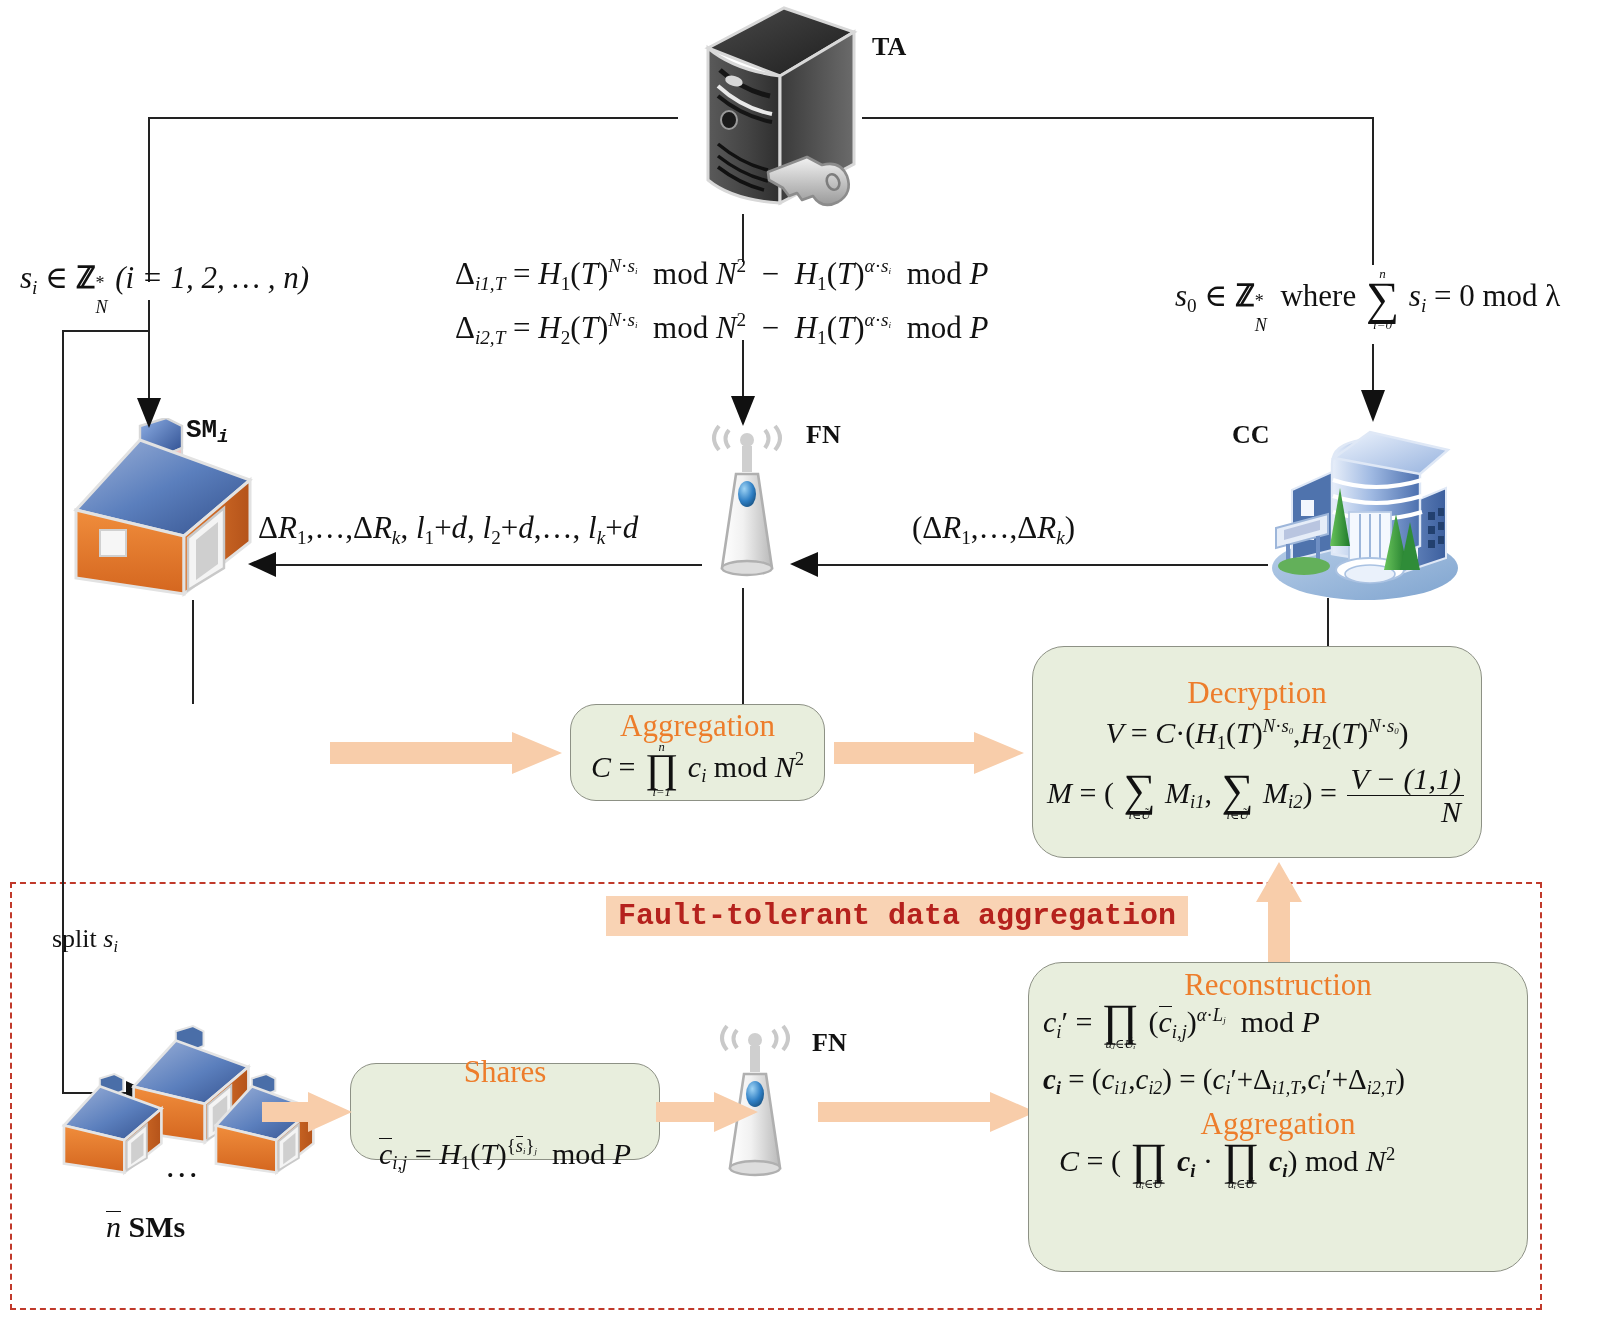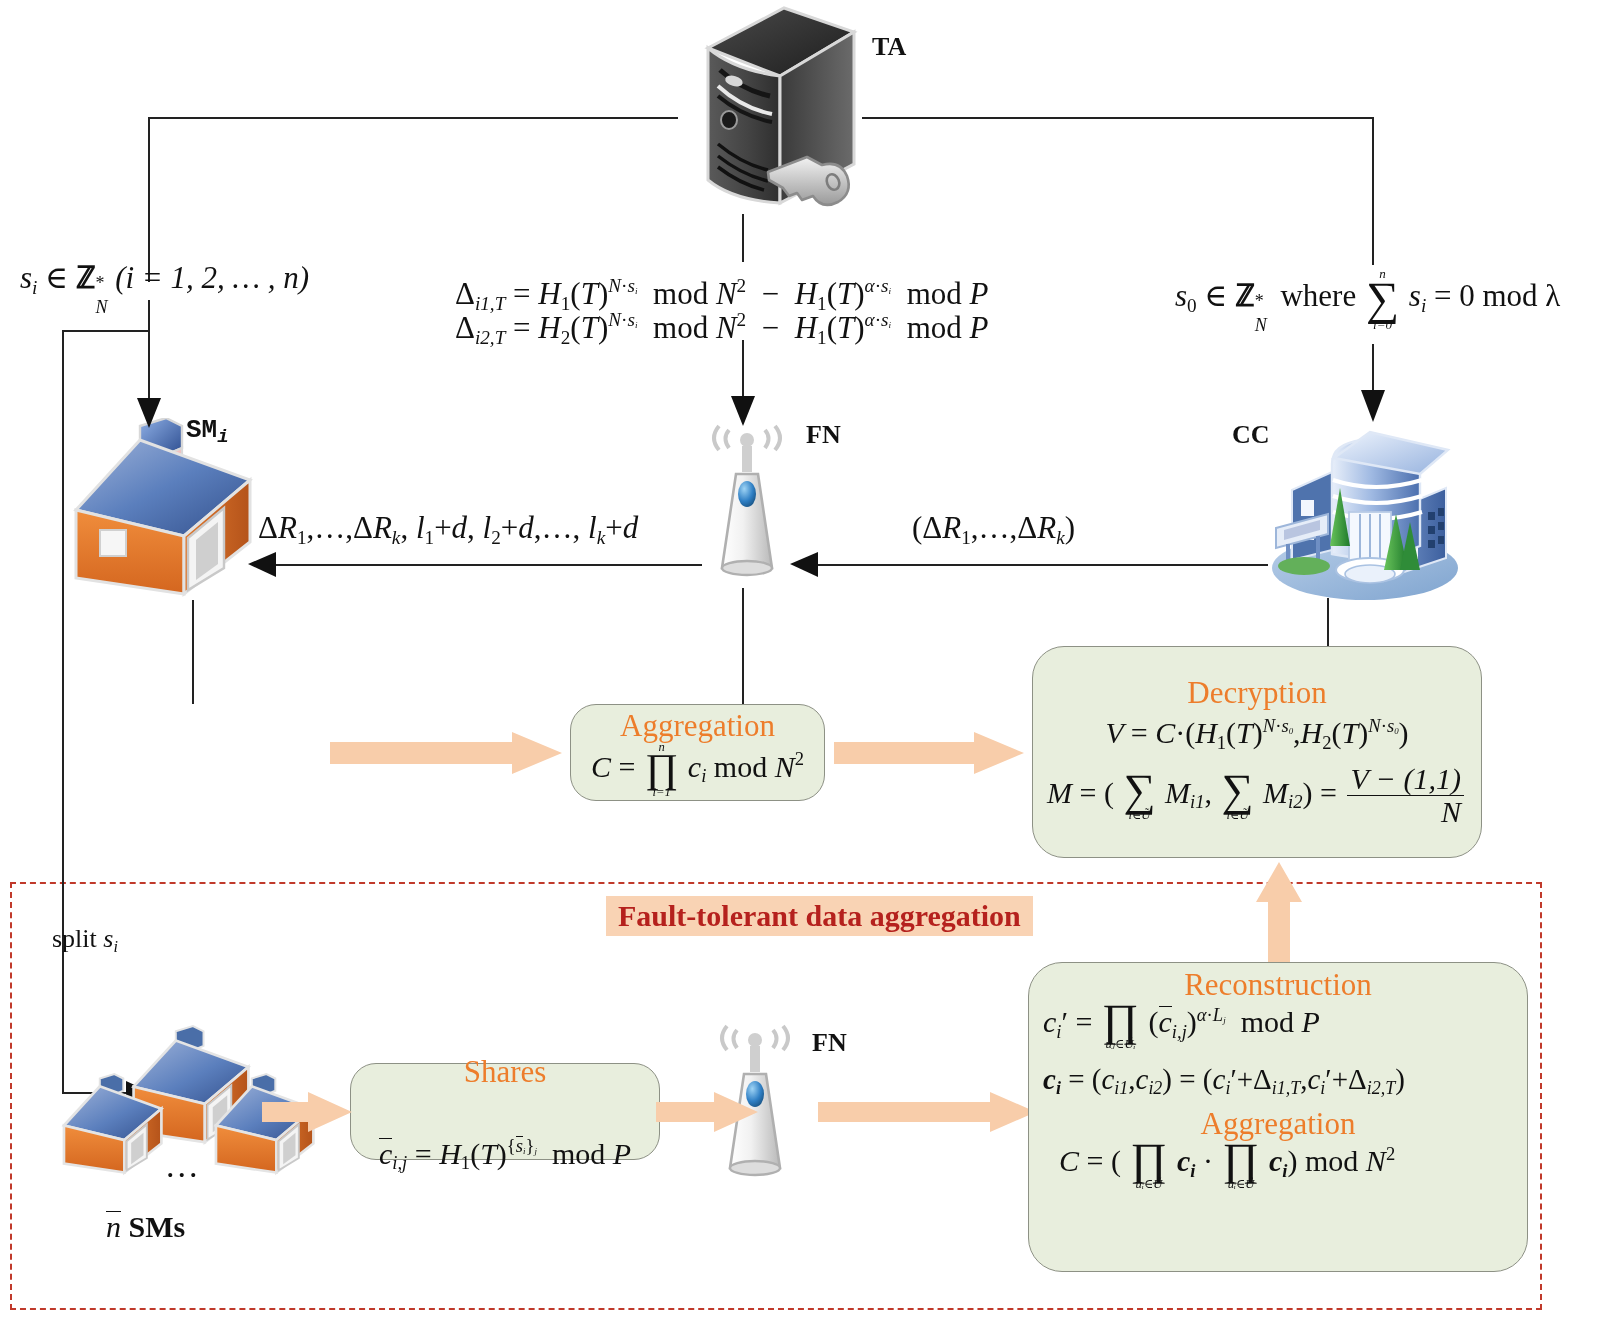--- a/index.html
+++ b/index.html
@@ -90,21 +90,21 @@
 
   
   #ft-region{
     border:2.5px dashed #c0392b;
     box-sizing:border-box;
   }
   #ft-title{
     background:#f9d3b4;
     color:#b5211d;
     font-weight:bold;
-    font-family:Liberation Serif, serif;
+    font-family:Liberation Mono, monospace;
     font-size:30px;
     padding:3px 12px;
     white-space:nowrap;
   }
 
   .tower-wave{stroke:#c9c9c9;fill:none;stroke-width:4;}
 </style>
 </head>
 <body>
 
@@ -318,21 +318,21 @@
       <polygon points="12,32 0,0 24,0" fill="#111"></polygon>
     </svg>
 
   <div class="abs math" style="left:20px;top:262px;font-size:31px;">
     <span>s</span><sub>i</sub>
     <span class="up">∈</span>
     <span style="font-style:normal;font-weight:bold;font-family:'Liberation Serif',serif;">ℤ</span><span style="display:inline-block;position:relative;width:12px;"><span style="position:absolute;left:0;top:-14px;font-size:18px;font-style:normal;">*</span><span style="position:absolute;left:0;top:10px;font-size:18px;">N</span></span>
     <span>(i = 1, 2, … , n)</span>
   </div>
 
-  <div class="abs math" style="left:455px;top:258px;font-size:31px;margin-top:20px;">
+  <div class="abs math" style="left:455px;top:258px;font-size:31px;">
     <span class="up">Δ</span><sub style="font-style:italic;">i1,T</sub>
     <span class="up">=</span>
     <span>H</span><sub class="up">1</sub><span class="up">(</span><span>T</span><span class="up">)</span><sup><span>N</span><span class="up">·</span><span>s</span><span class="sub2">i</span></sup>
     <span class="up">&nbsp;mod&nbsp;</span><span>N</span><sup class="up">2</sup>
     <span class="up">&nbsp;−&nbsp;</span>
     <span>H</span><sub class="up">1</sub><span class="up">(</span><span>T</span><span class="up">)</span><sup><span>α</span><span class="up">·</span><span>s</span><span class="sub2">i</span></sup>
     <span class="up">&nbsp;mod&nbsp;</span><span>P</span>
   </div>
 
   <div class="abs math" style="left:455px;top:312px;font-size:31px;">

